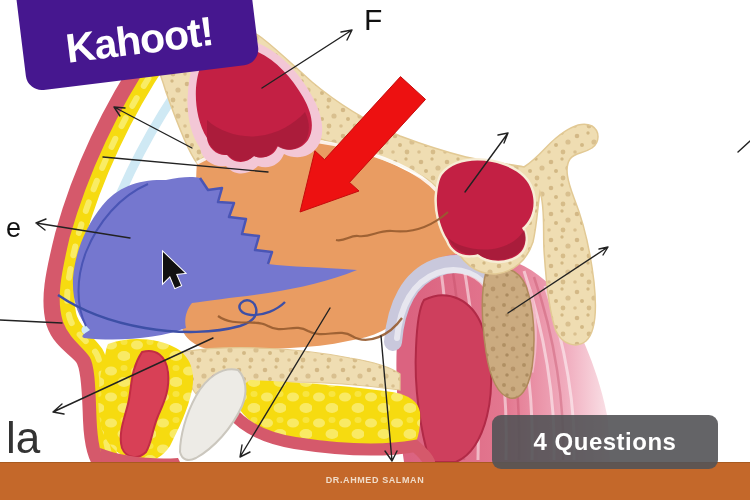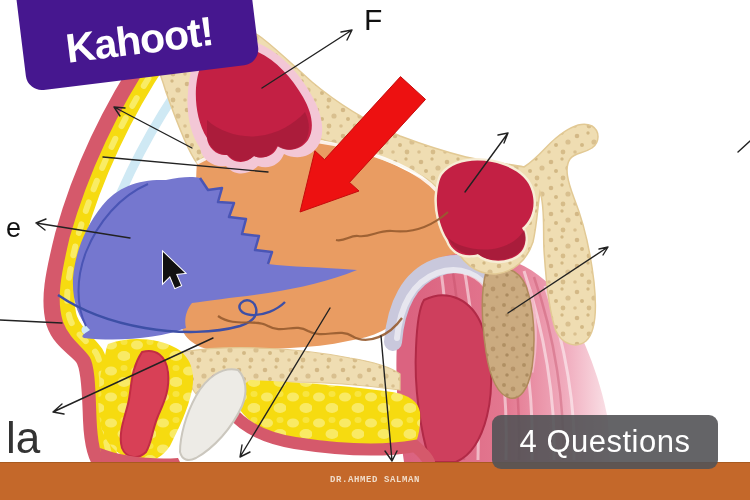--- a/index.html
+++ b/index.html
@@ -19,32 +19,31 @@
     color:#ffffff;font-size:41px;font-weight:800;letter-spacing:-1px;
     font-family:"Liberation Sans", sans-serif;
   }
   
   .question-badge{
     position:absolute;left:492px;top:415px;width:226px;height:54px;
     background:rgba(83,83,86,0.90);border-radius:9px;z-index:40;
     display:flex;align-items:center;justify-content:center;
   }
   .question-badge .badge-text{
-    color:#ffffff;font-size:31px;font-weight:400;letter-spacing:.5px;
+    color:#ffffff;font-size:24px;font-weight:700;letter-spacing:.5px;
   }
   
   .footer-bar{
     position:absolute;left:0;top:462px;width:750px;height:38px;
     background:#C4682A;border-top:1px solid #A85A20;z-index:20;
     display:flex;align-items:center;justify-content:center;
   }
   .footer-bar .credit-text{
     color:#F0DCC9;font-size:9px;letter-spacing:.6px;font-weight:bold;
     transform:translateY(-2px);
-    font-family:Liberation Mono, monospace;
   }
 </style>
 </head>
 <body>
 
 <div class="screen">
 
   <svg class="diagram-svg" viewBox="0 0 750 500">
     <defs>
       <pattern id="boneTex" width="26" height="26" patternUnits="userSpaceOnUse">

